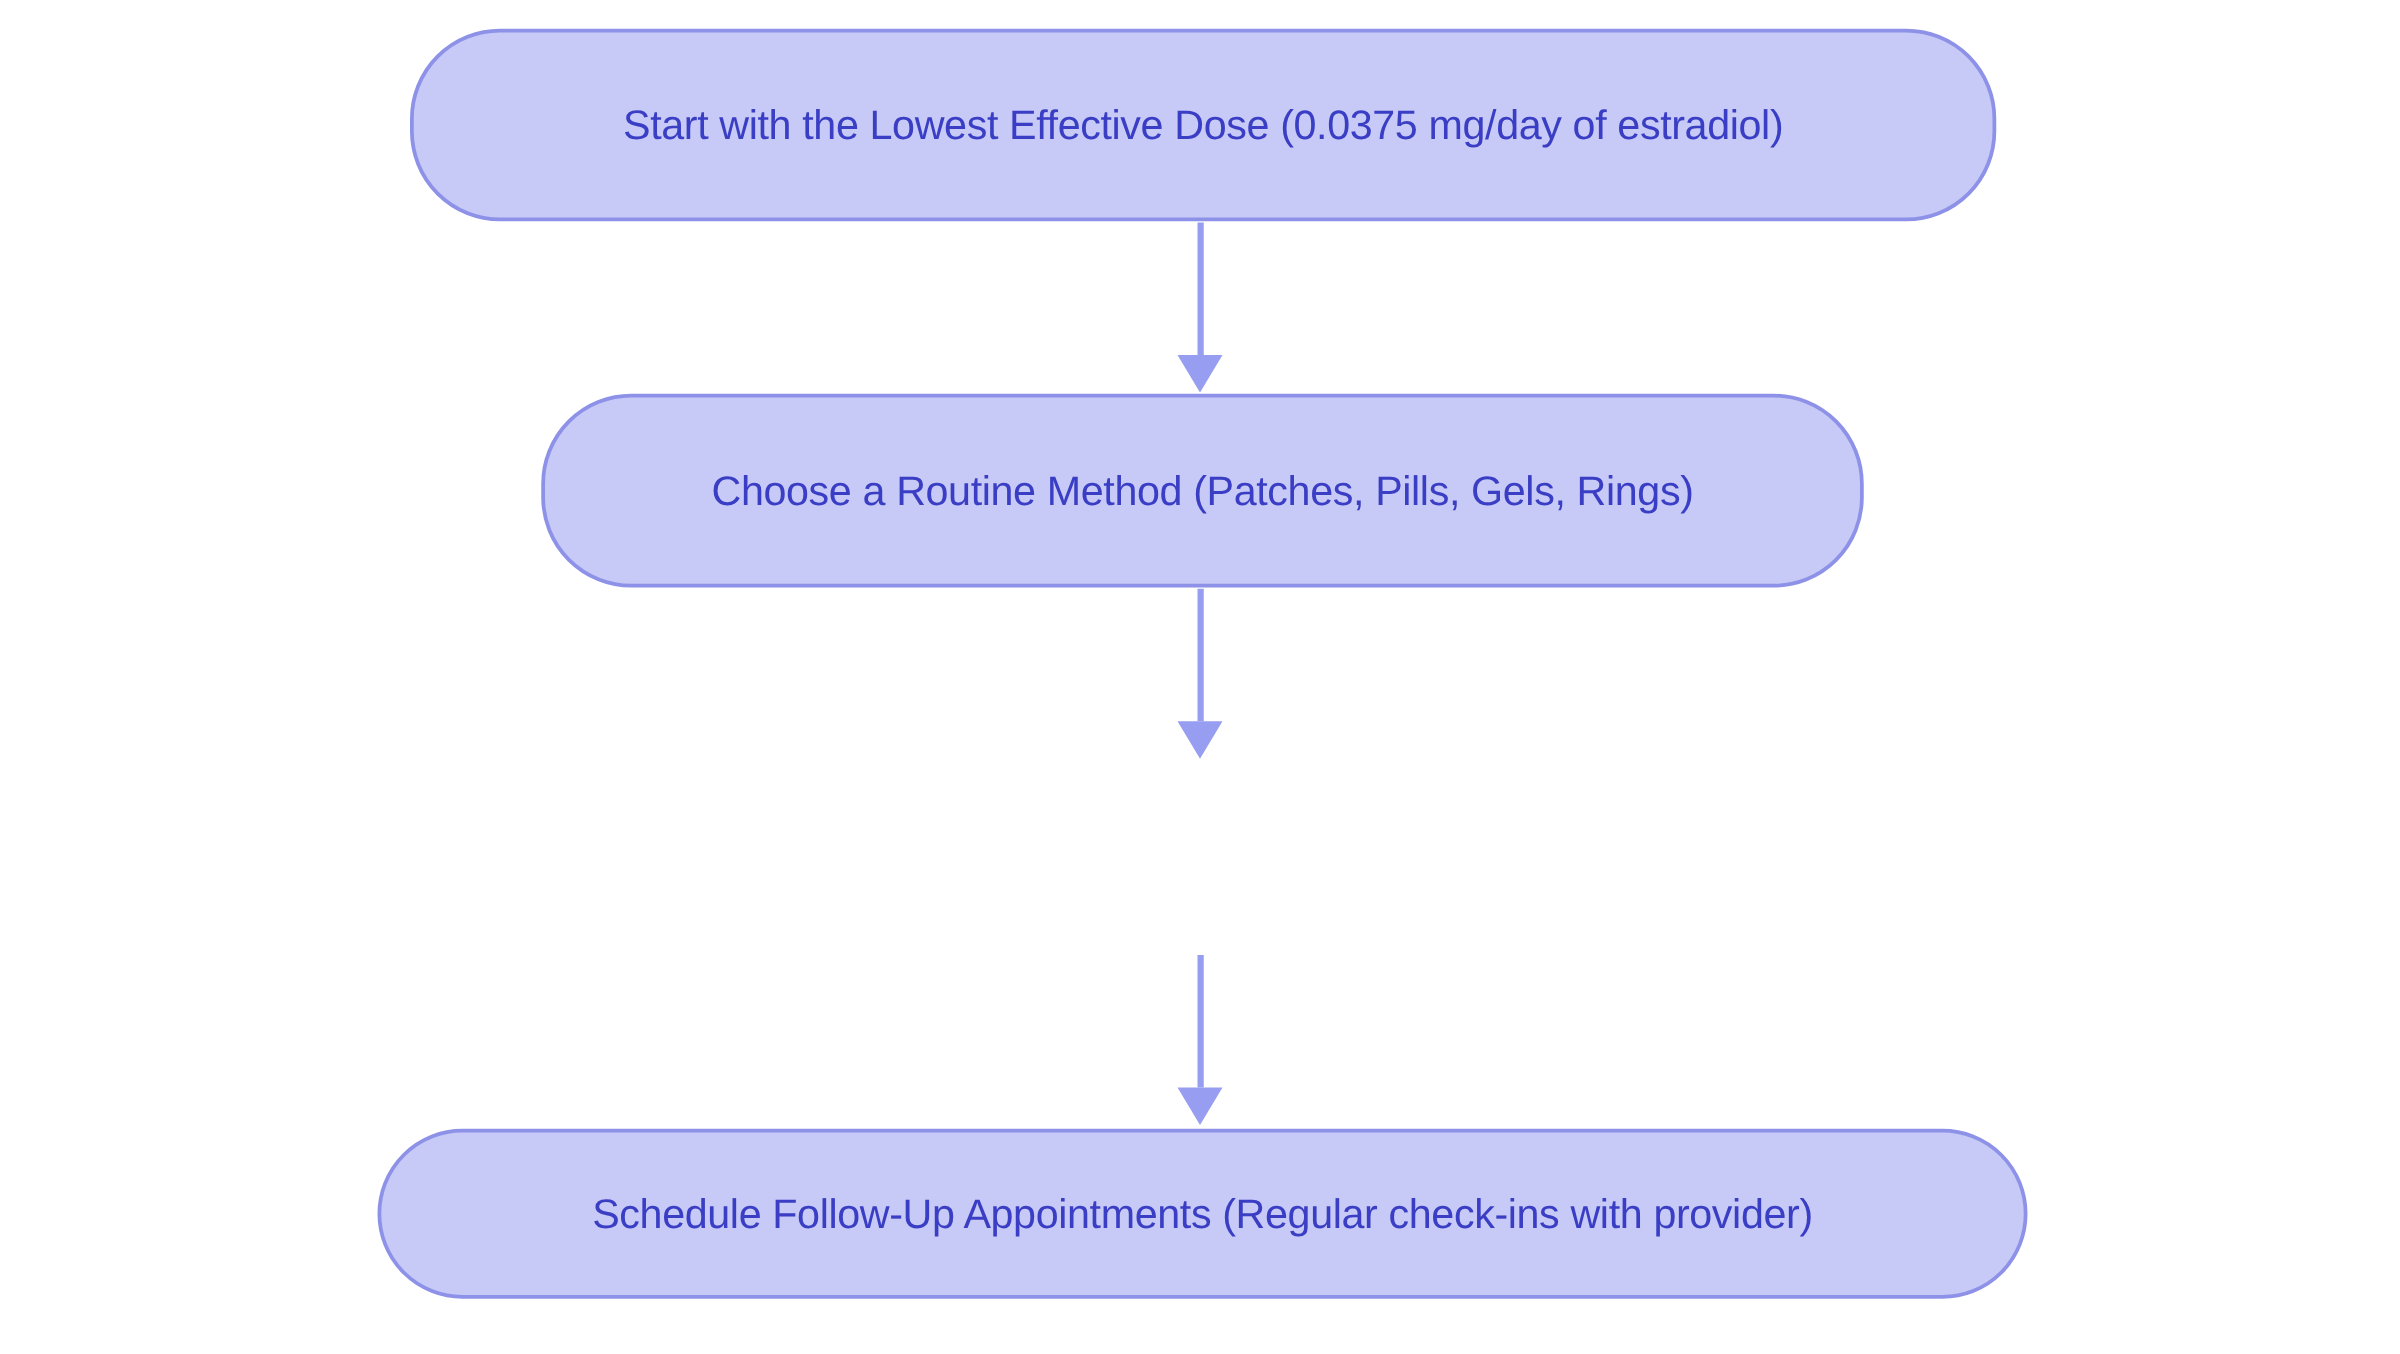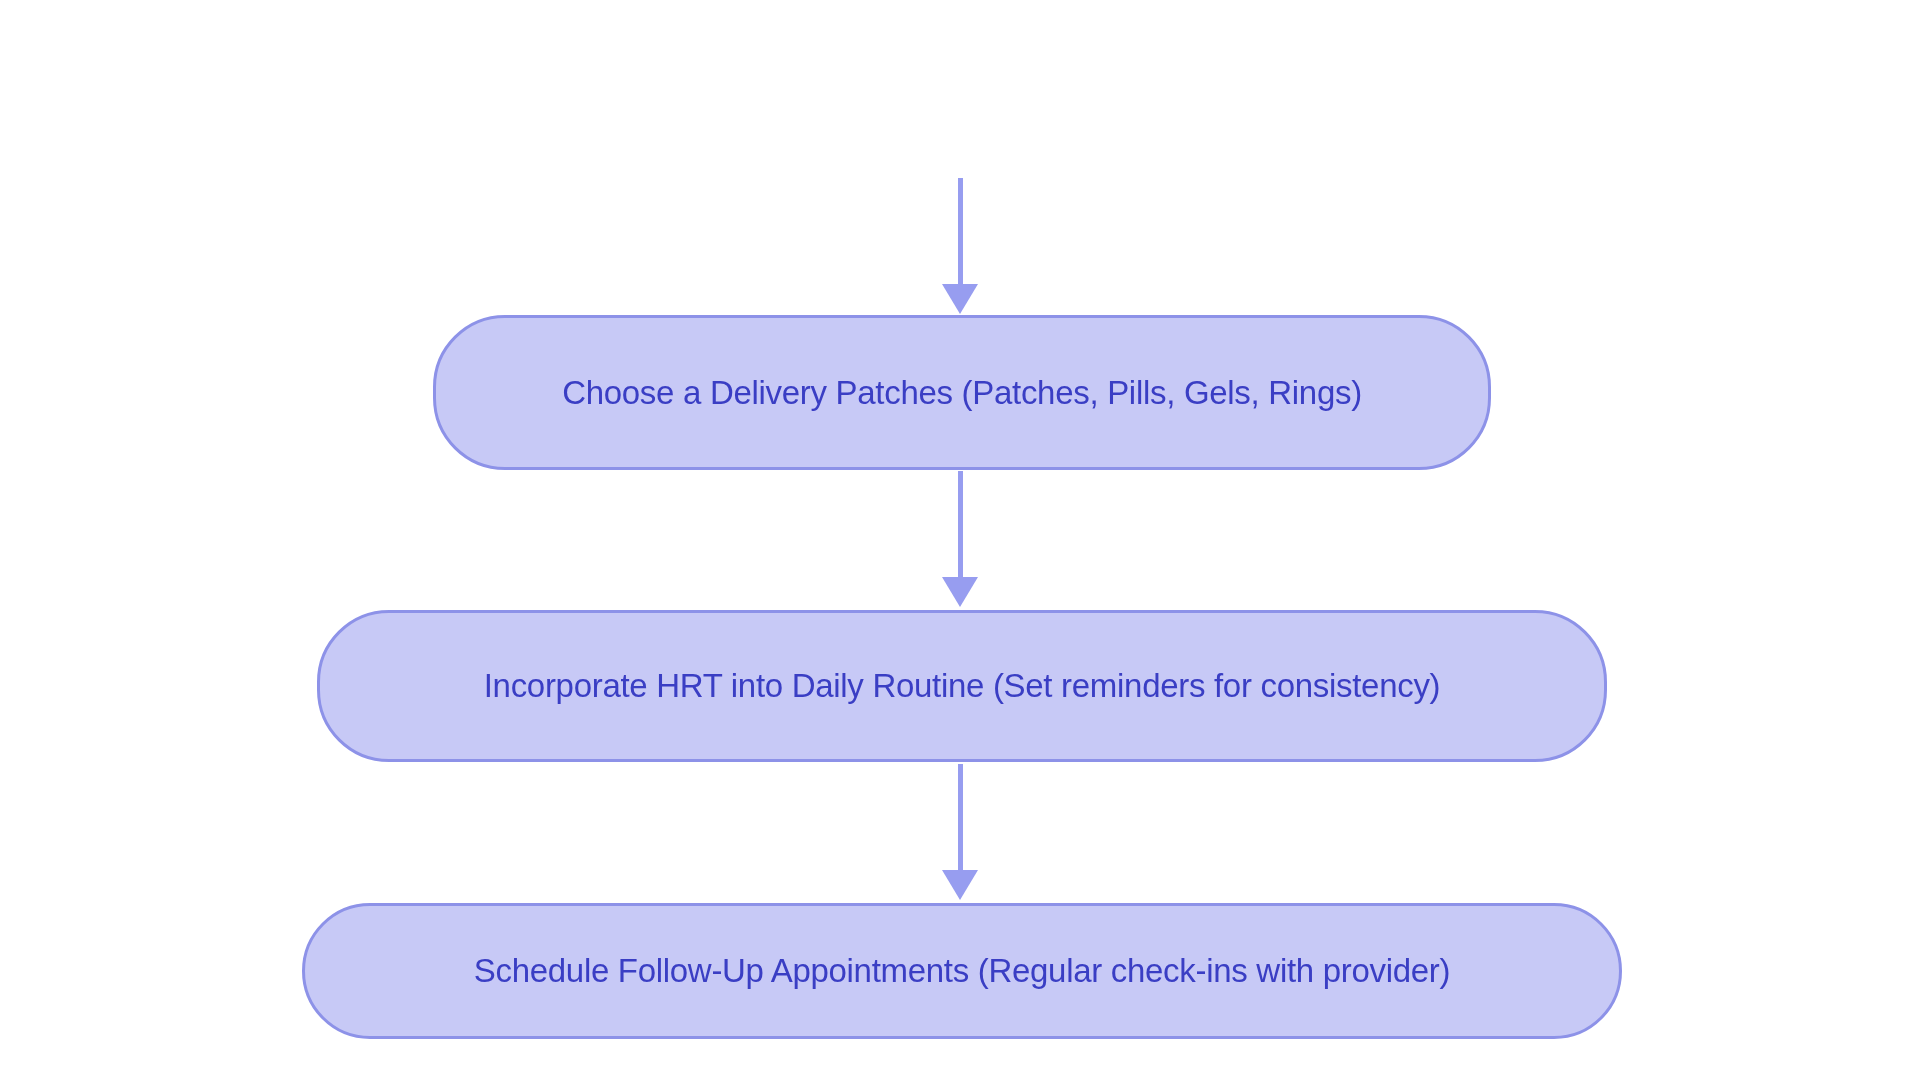--- a/index.html
+++ b/index.html
@@ -57,38 +57,38 @@
     border-left: 18px solid transparent;
     border-right: 18px solid transparent;
     border-top: 30px solid var(--arrow, #979df0);
   }
 </style>
 </head>
 <body>
 
 <div class="canvas" style="--bg: #ffffff; --node-fill: #c7c9f6; --node-border: #8d92e8; --arrow: #979df0; --text: #3a3ec4;">
 
+  <div class="node node-1">
+    <span>Start with the Lowest Effective Dose (0.0375 mg/day of estradiol)</span>
+  </div>
 
   <div class="arrow arrow-1">
     <div class="arrow-line"></div>
     <div class="arrow-head"></div>
   </div>
 
   <div class="node node-2">
-    <span>Choose a Delivery Patches (Patches, Pills, Gels, Rings)</span>
+    <span>Choose a Routine Method (Patches, Pills, Gels, Rings)</span>
   </div>
 
   <div class="arrow arrow-2">
     <div class="arrow-line"></div>
     <div class="arrow-head"></div>
   </div>
 
-  <div class="node node-3">
-    <span>Incorporate HRT into Daily Routine (Set reminders for consistency)</span>
-  </div>
 
   <div class="arrow arrow-3">
     <div class="arrow-line"></div>
     <div class="arrow-head"></div>
   </div>
 
   <div class="node node-4">
     <span>Schedule Follow-Up Appointments (Regular check-ins with provider)</span>
   </div>
 

